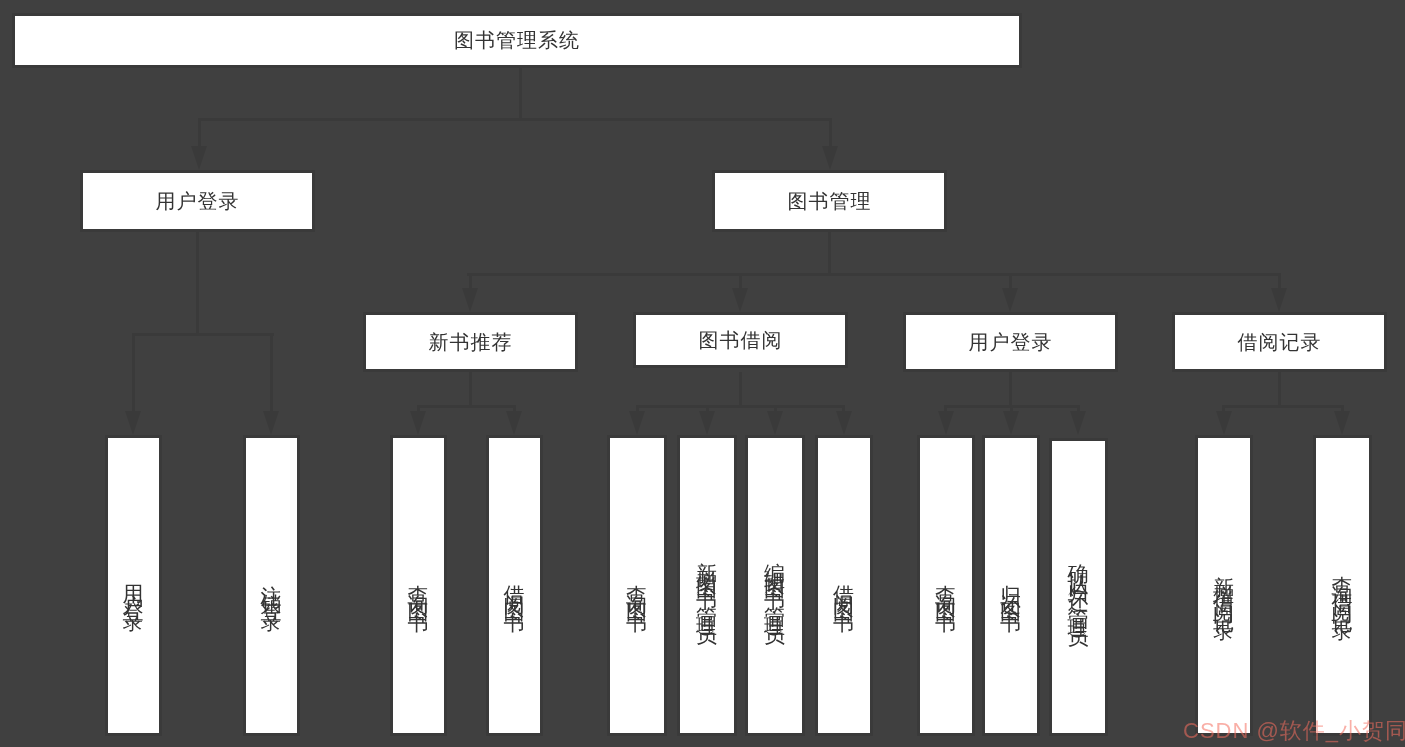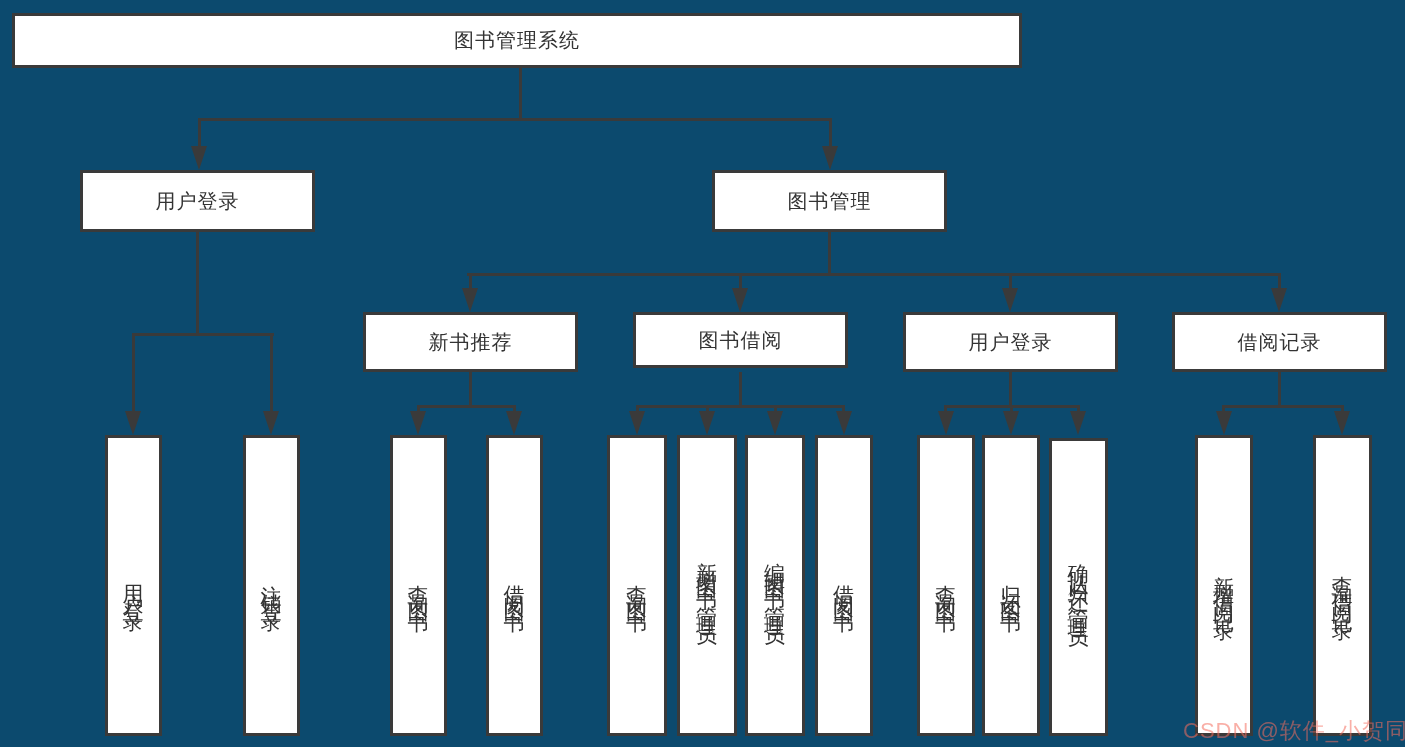--- a/index.html
+++ b/index.html
@@ -1,21 +1,21 @@
 <!DOCTYPE html>
 <html><head>
 <meta charset="utf-8">
 <style>
   :root{
     --line:#3a3a3a;
     --text:#333333;
   }
   html,body{margin:0;padding:0;background:#ffffff;}
   body{font-family:"Liberation Sans","DejaVu Sans",sans-serif;color:var(--text);}
-  #canvas{position:relative;width:1405px;height:747px;background:#0c4a6e;overflow:hidden;}
+  #canvas{position:relative;width:1405px;height:747px;background:#404040;overflow:hidden;}
 
   
   .box{
     position:absolute;
     box-sizing:border-box;
     border:3px solid var(--line);
     background:#ffffff;
     display:flex;
     align-items:center;
     justify-content:center;

